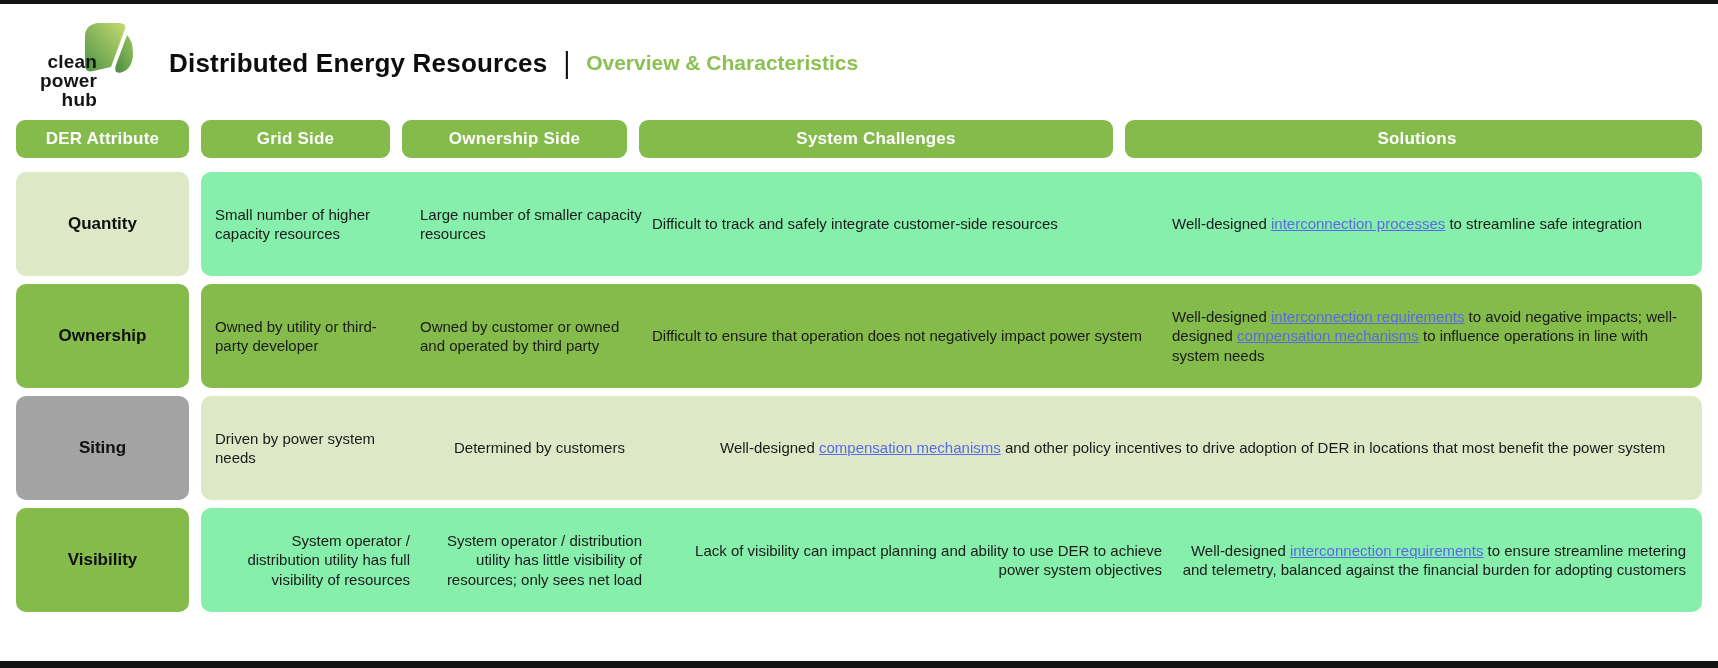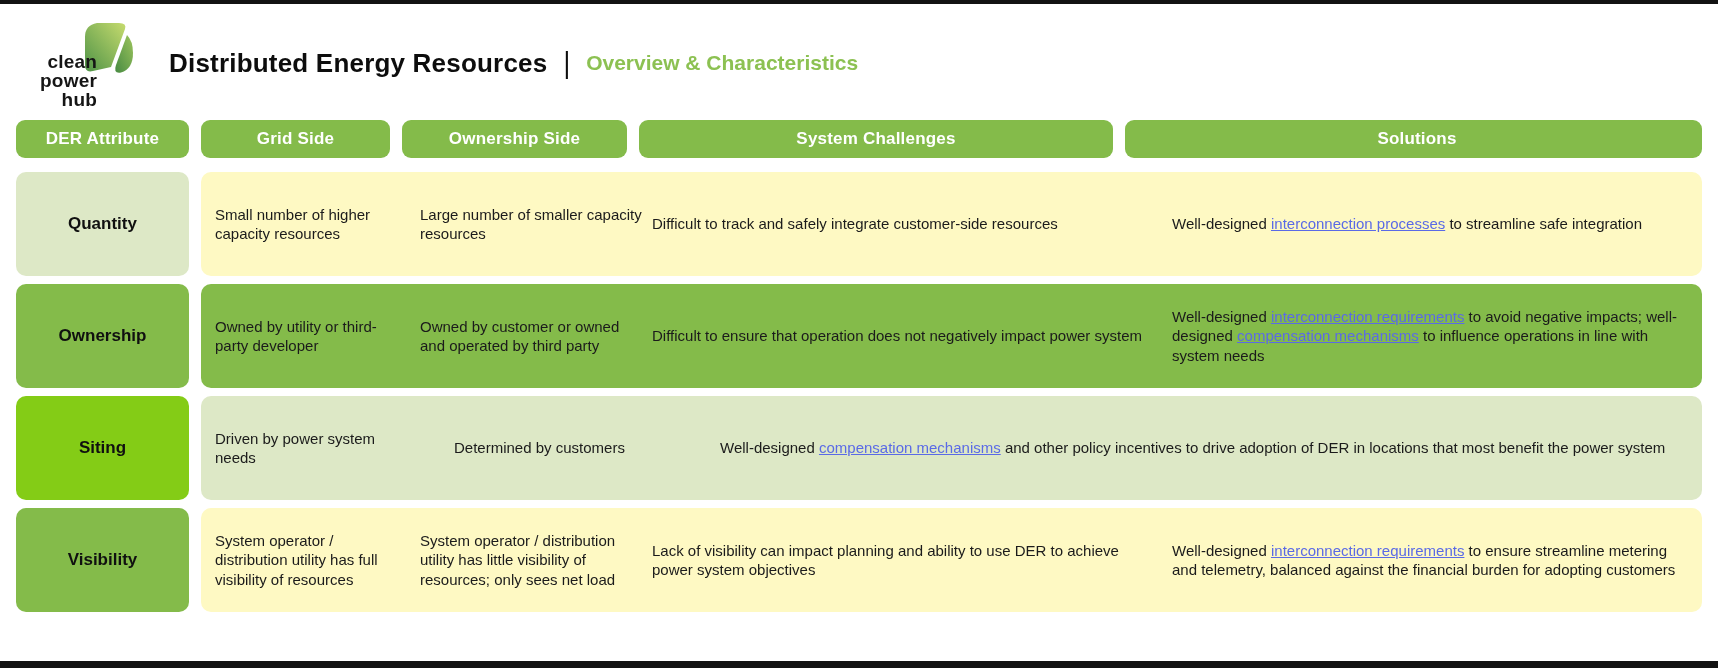--- a/index.html
+++ b/index.html
@@ -83,47 +83,47 @@
   <div class="head-row">
     <div class="pill col-attr headpill" style="background: rgb(132, 187, 74);">DER Attribute</div>
     <div class="pill col-grid headpill" style="background: rgb(132, 187, 74);">Grid Side</div>
     <div class="pill col-customer headpill" style="background: rgb(132, 187, 74);">Ownership Side</div>
     <div class="pill col-challenges headpill" style="background: rgb(132, 187, 74);">System Challenges</div>
     <div class="pill col-solutions headpill" style="background: rgb(132, 187, 74);">Solutions</div>
   </div>
   <div id="table-body">
       <div class="row">
         <div class="attr-cell" style="background: rgb(221, 232, 198);">Quantity</div>
-        <div class="content-cell" style="background: #fef9c3;">
+        <div class="content-cell" style="background: #86efac;">
           <div class="cell-text cell-grid">Small number of higher capacity resources</div>
           <div class="cell-text cell-customer">Large number of smaller capacity resources</div>
           <div class="cell-text cell-challenges">Difficult to track and safely integrate customer-side resources</div>
           <div class="cell-text cell-solutions"><span>Well-designed </span><a href="#" style="color: rgb(90, 106, 230);">interconnection processes</a><span> to streamline safe integration</span></div>
         </div>
       </div>
       <div class="row">
         <div class="attr-cell" style="background: rgb(132, 187, 74);">Ownership</div>
         <div class="content-cell" style="background: rgb(132, 187, 74);">
           <div class="cell-text cell-grid">Owned by utility or third-party developer</div>
           <div class="cell-text cell-customer">Owned by customer or owned and operated by third party</div>
           <div class="cell-text cell-challenges">Difficult to ensure that operation does not negatively impact power system</div>
           <div class="cell-text cell-solutions"><span>Well-designed </span><a href="#" style="color: rgb(90, 106, 230);">interconnection requirements</a><span> to avoid negative impacts; well-designed </span><a href="#" style="color: rgb(90, 106, 230);">compensation mechanisms</a><span> to influence operations in line with system needs</span></div>
         </div>
       </div>
       <div class="row">
-        <div class="attr-cell" style="background: #84cc16;">Siting</div>
+        <div class="attr-cell" style="background: #a3a3a3;">Siting</div>
         <div class="content-cell" style="background: rgb(221, 232, 198); gap: 44px;">
           <div class="cell-text cell-grid">Driven by power system needs</div>
           <div class="cell-text cell-customer">Determined by customers</div>
           <div class="cell-text cell-solutions"><span>Well-designed </span><a href="#" style="color: rgb(90, 106, 230);">compensation mechanisms</a><span> and other policy incentives to drive adoption of DER in locations that most benefit the power system</span></div>
         </div>
       </div>
       <div class="row">
         <div class="attr-cell" style="background: rgb(132, 187, 74);">Visibility</div>
-        <div class="content-cell" style="background: #fef9c3;">
+        <div class="content-cell" style="background: #86efac; text-align: right;">
           <div class="cell-text cell-grid">System operator / distribution utility has full visibility of resources</div>
           <div class="cell-text cell-customer">System operator / distribution utility has little visibility of resources; only sees net load</div>
           <div class="cell-text cell-challenges">Lack of visibility can impact planning and ability to use DER to achieve power system objectives</div>
           <div class="cell-text cell-solutions"><span>Well-designed </span><a href="#" style="color: rgb(90, 106, 230);">interconnection requirements</a><span> to ensure streamline metering and telemetry, balanced against the financial burden for adopting customers</span></div>
         </div>
       </div>
     </div>
 </div>
 
 <div class="edge-bar bottom"></div>

